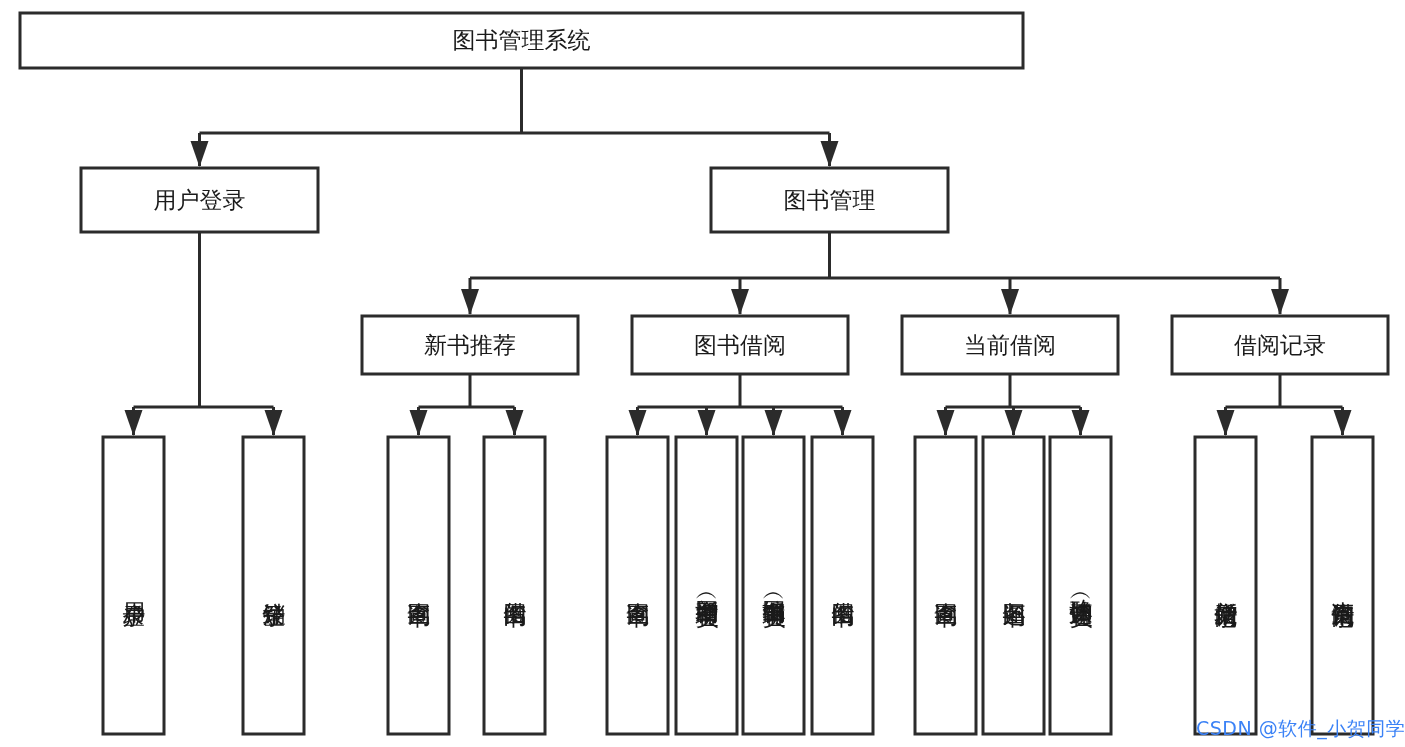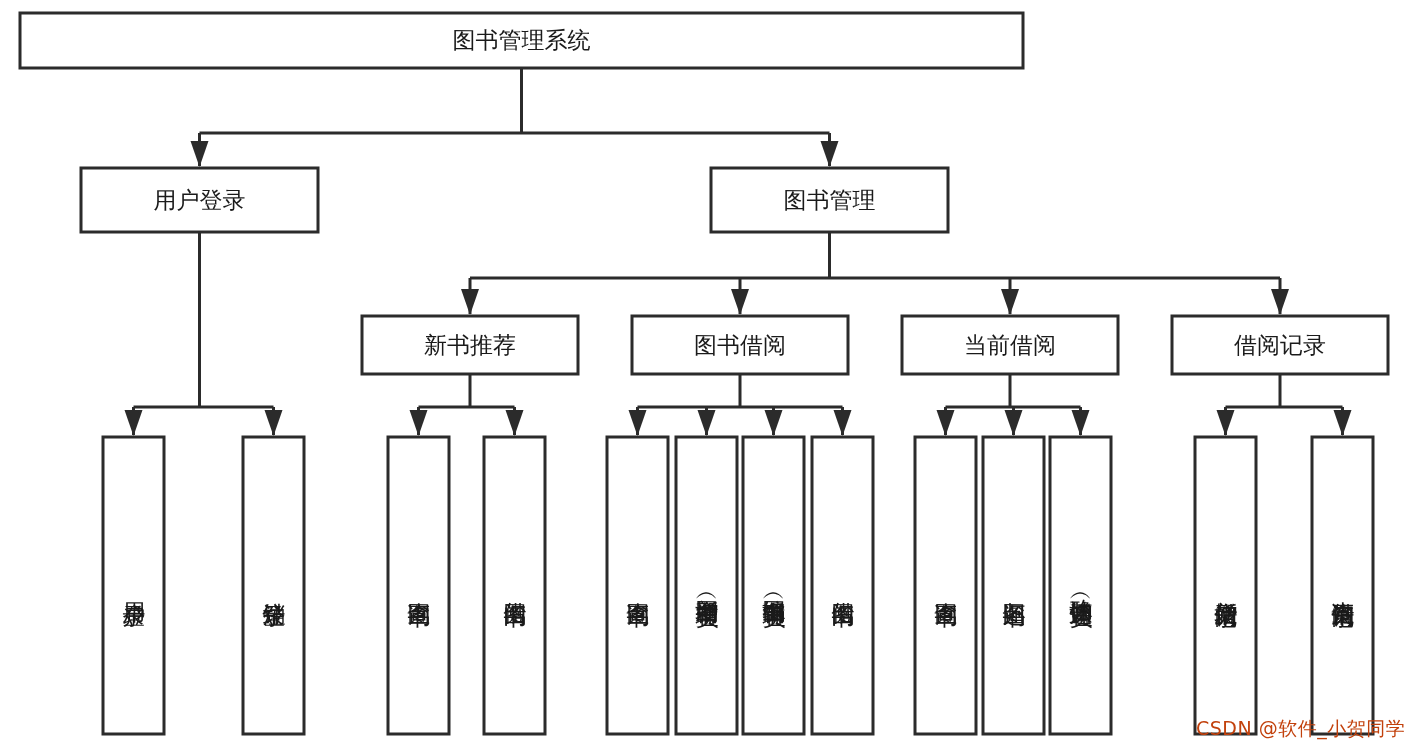--- a/index.html
+++ b/index.html
@@ -63,21 +63,21 @@
     align-items: center;
     justify-content: center;
     text-align: center;
     white-space: nowrap;
     pointer-events: none;
   }
   .watermark {
     position: absolute;
     font-family: "DejaVu Sans", "Liberation Sans", sans-serif;
     font-size: 19px;
-    color: #c2410c;
+    color: #3b82f6;
     white-space: nowrap;
     letter-spacing: 0.5px;
   }
 </style>
 </head>
 <body>
 
 <div id="diagram-root">
   <svg class="chart-canvas" viewBox="0 0 1405 747">
     <g id="connector-layer">

